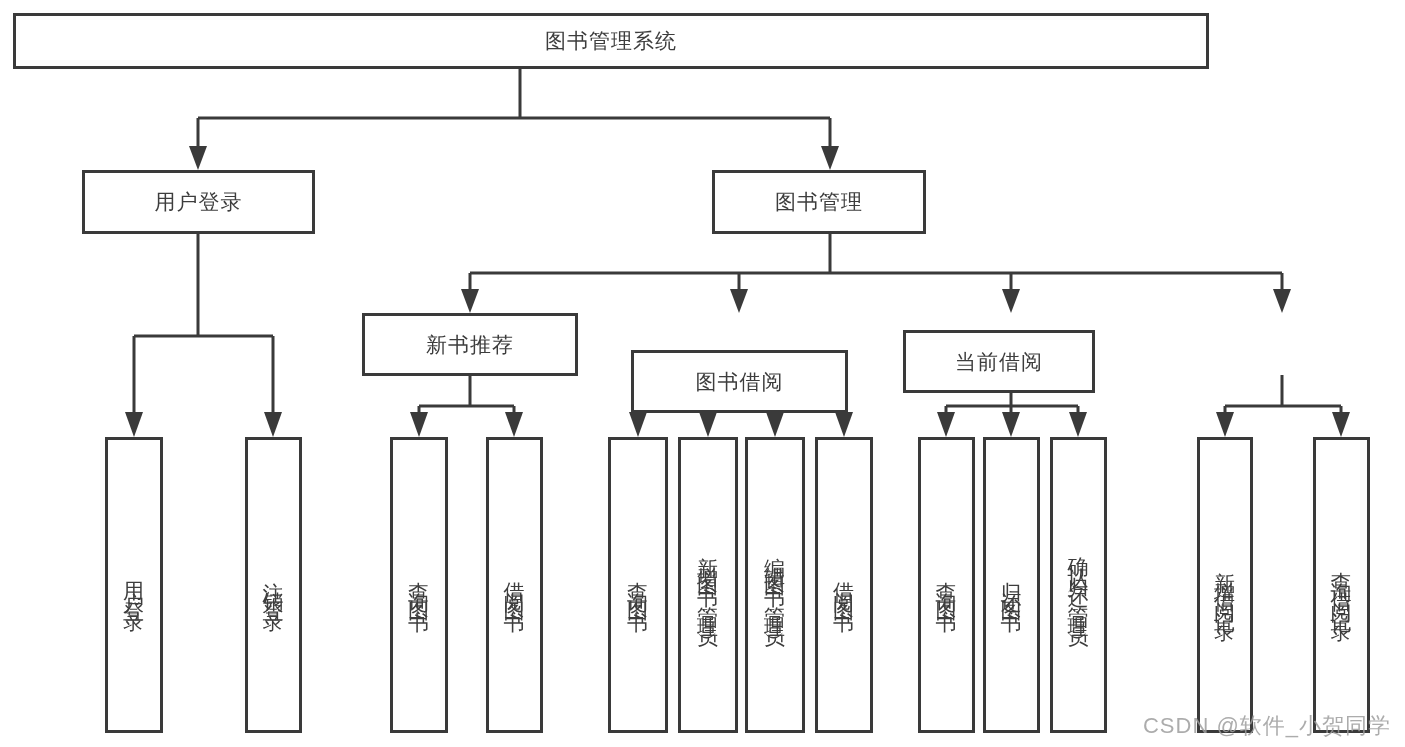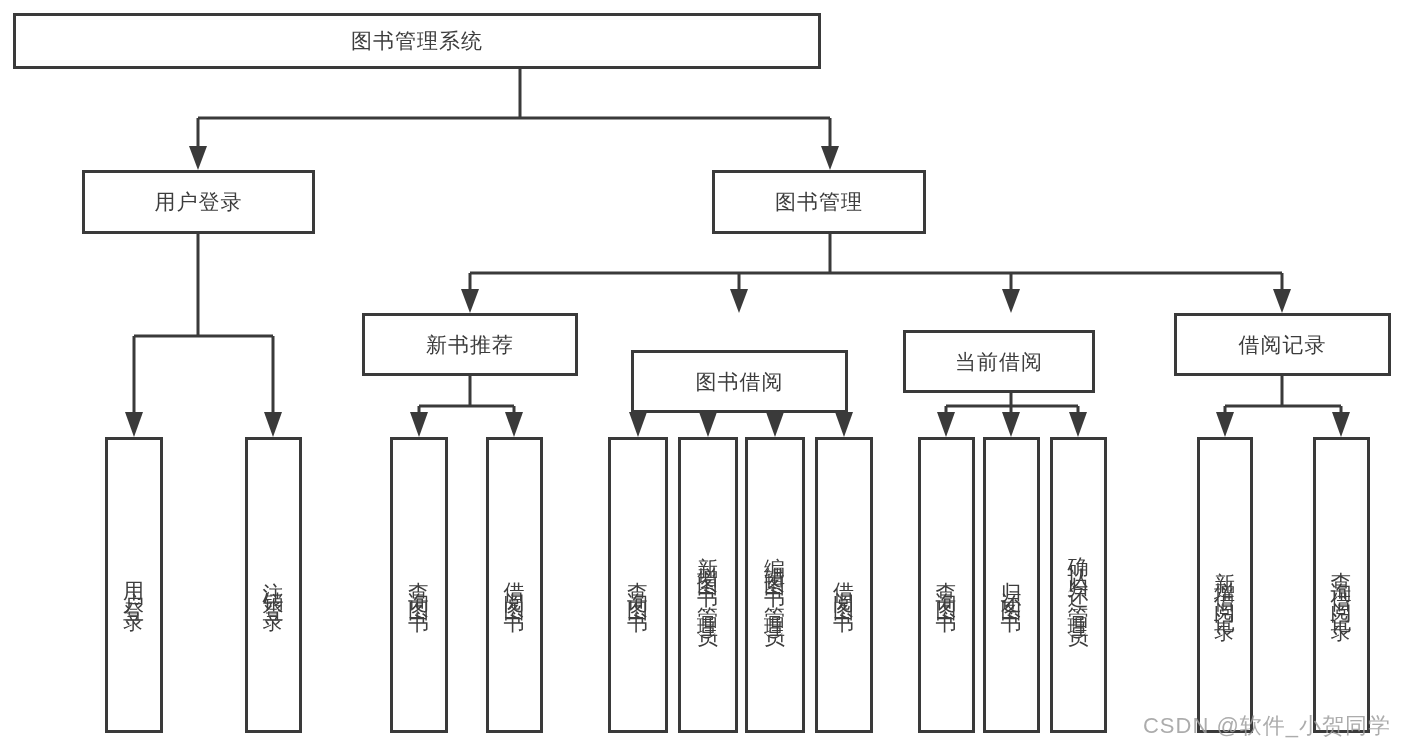--- a/index.html
+++ b/index.html
@@ -78,29 +78,28 @@
       <polygon points="766,412 784,412 775,437"></polygon>
       <polygon points="835,412 853,412 844,437"></polygon>
       <polygon points="937,412 955,412 946,437"></polygon>
       <polygon points="1002,412 1020,412 1011,437"></polygon>
       <polygon points="1069,412 1087,412 1078,437"></polygon>
       <polygon points="1216,412 1234,412 1225,437"></polygon>
       <polygon points="1332,412 1350,412 1341,437"></polygon>
     </g>
   </svg>
 
-  <div class="node" style="left:13px;top:13px;width:808px;height:56px;">图书管理系统</div>
+  <div class="node" style="left:13px;top:13px;width:1196px;height:56px;">图书管理系统</div>
 
   <div class="node" style="left:82px;top:170px;width:233px;height:64px;">用户登录</div>
   <div class="node" style="left:712px;top:170px;width:214px;height:64px;">图书管理</div>
 
   <div class="node" style="left:362px;top:313px;width:216px;height:63px;">新书推荐</div>
   <div class="node" style="left:631px;top:313px;width:217px;height:63px;margin-top:37px;">图书借阅</div>
   <div class="node" style="left:903px;top:330px;width:192px;height:63px;">当前借阅</div>
-  <div class="node" style="left:1174px;top:313px;width:217px;height:63px;">借阅记录</div>
 
   <div class="node leaf" style="left:105px;top:437px;width:58px;height:296px;">用户登录</div>
   <div class="node leaf" style="left:245px;top:437px;width:57px;height:296px;">注销登录</div>
 
   <div class="node leaf" style="left:390px;top:437px;width:58px;height:296px;">查询图书</div>
   <div class="node leaf" style="left:486px;top:437px;width:57px;height:296px;">借阅图书</div>
 
   <div class="node leaf" style="left:608px;top:437px;width:60px;height:296px;">查询图书</div>
   <div class="node leaf" style="left:678px;top:437px;width:60px;height:296px;">新增图书（管理员）</div>
   <div class="node leaf" style="left:745px;top:437px;width:60px;height:296px;">编辑图书（管理员）</div>

